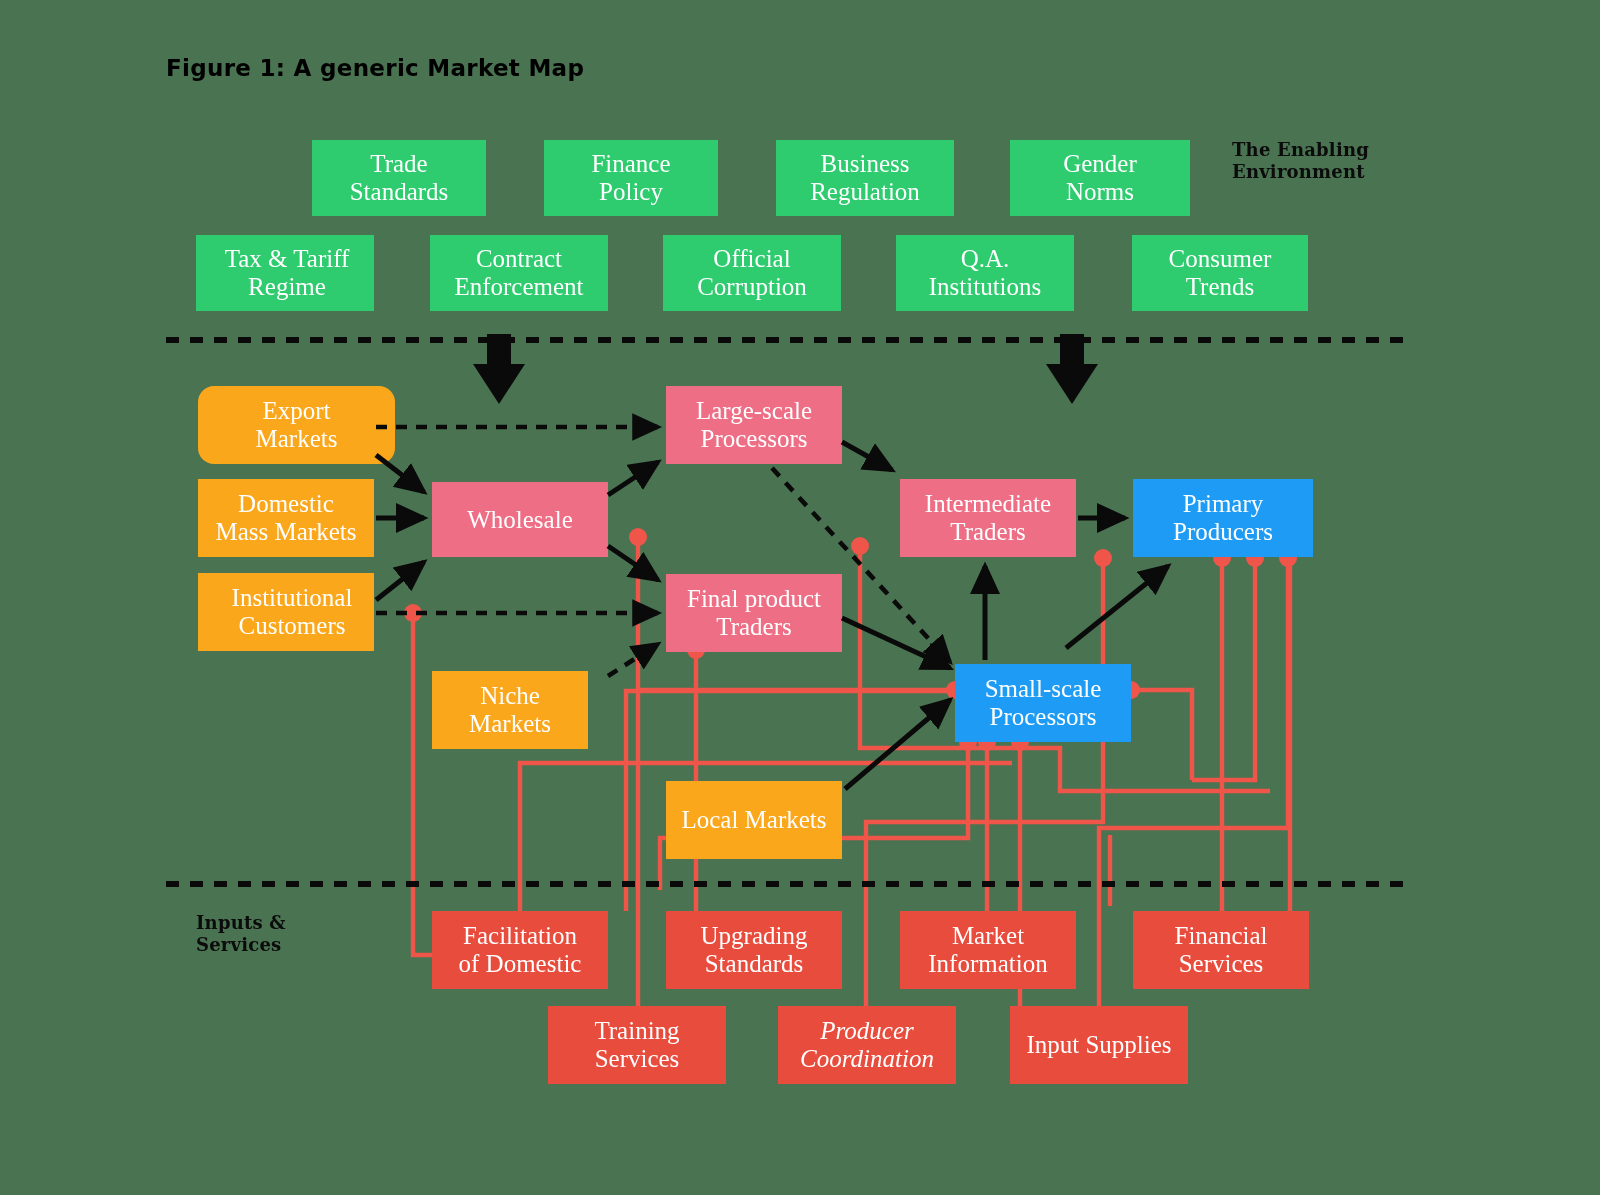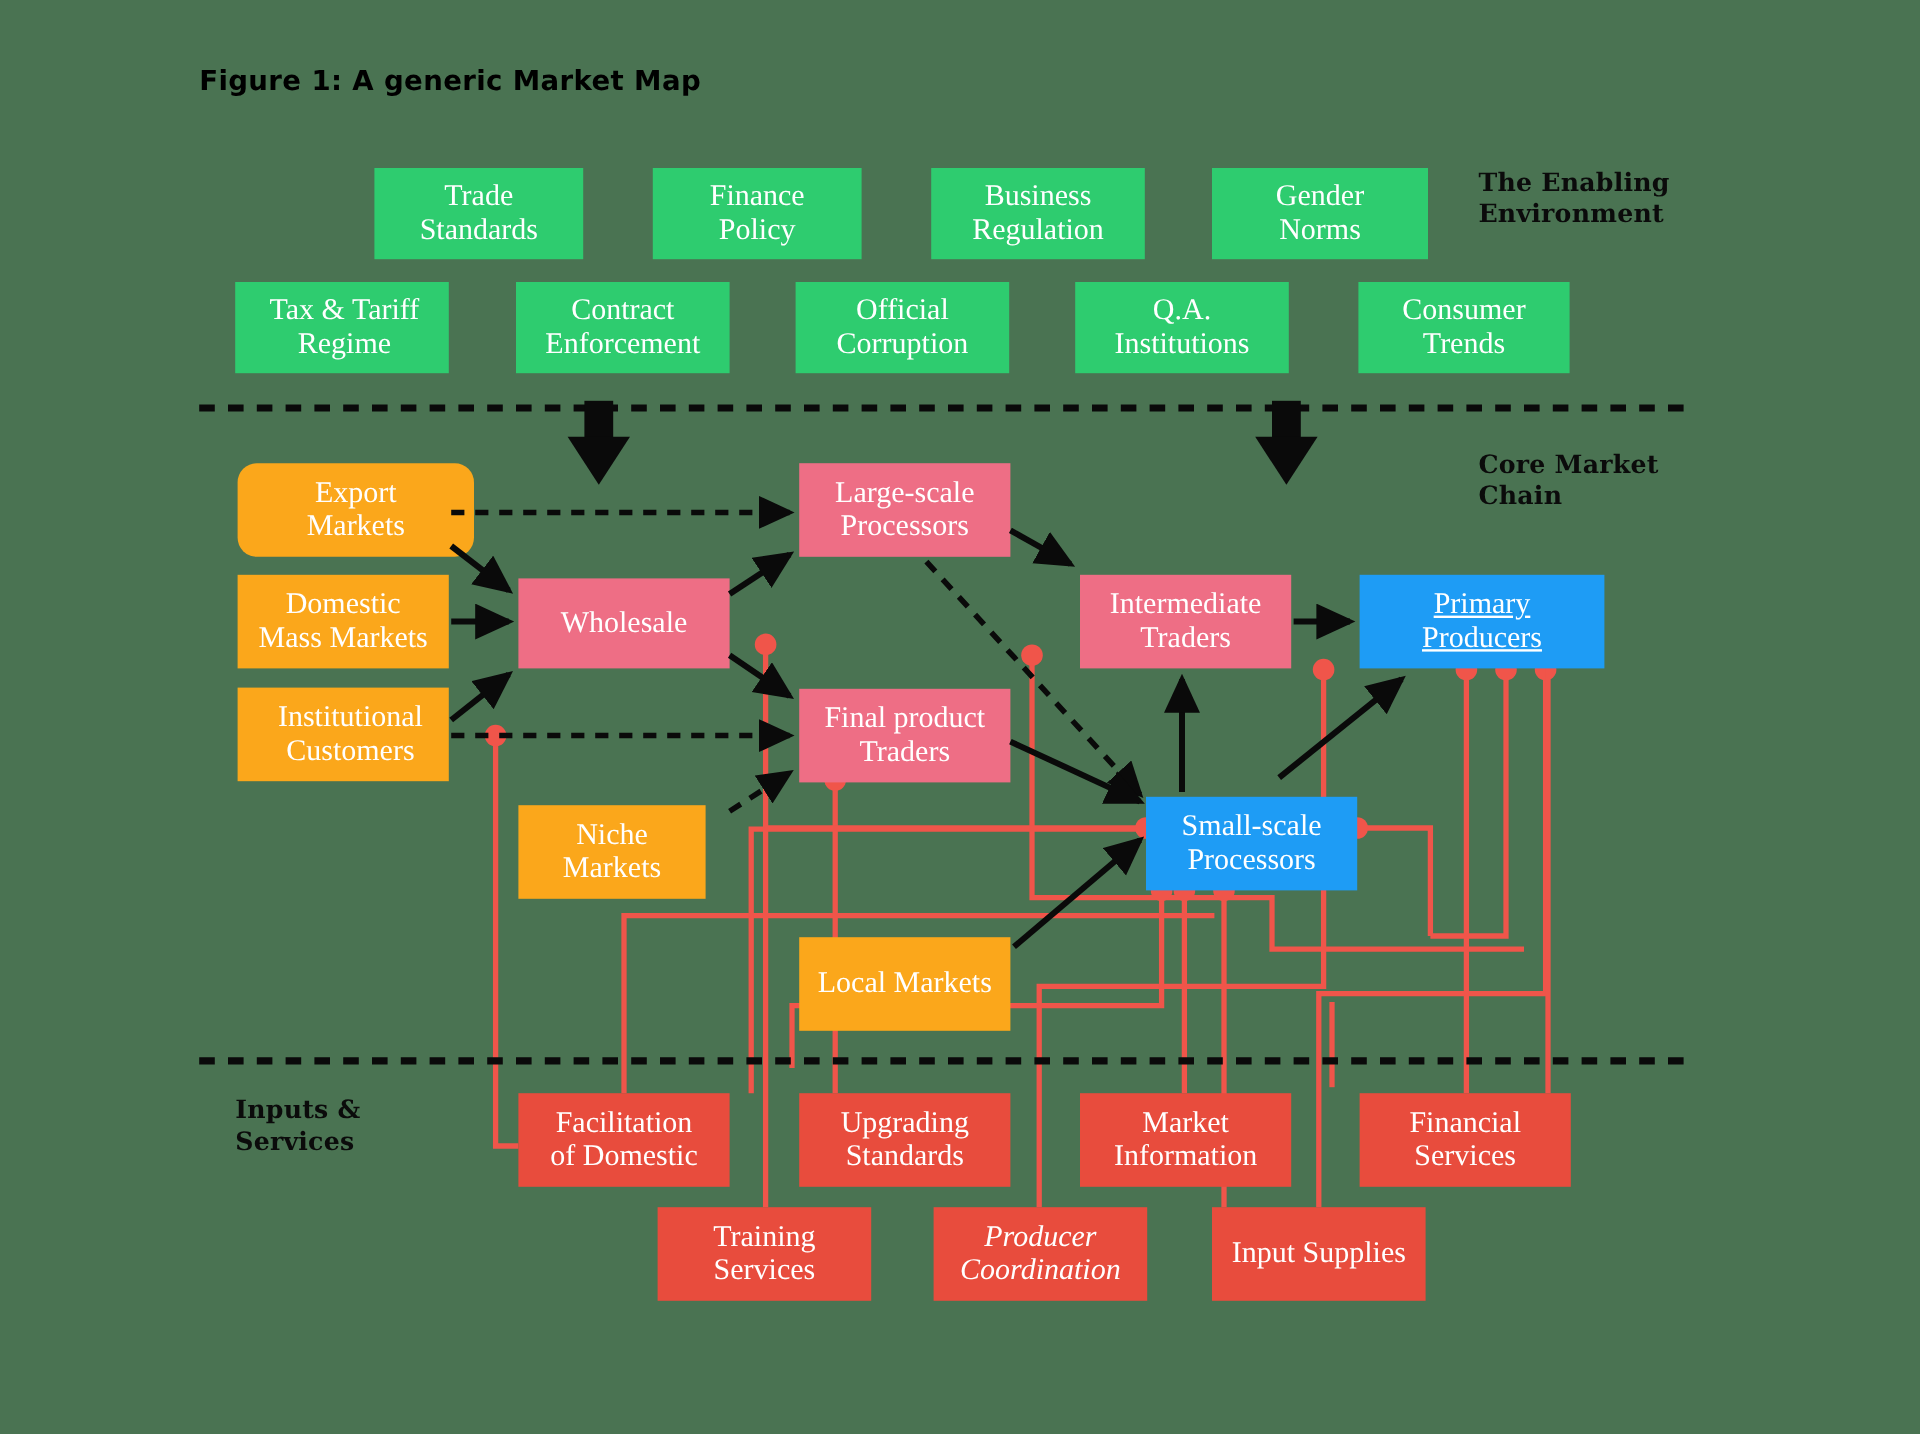--- a/index.html
+++ b/index.html
@@ -29,21 +29,21 @@
   .pink  { background:#EE6E85; font-size:25px; }
   .blue  { background:#1E9CF5; font-size:25px; }
   .red   { background:#E84C3D; font-size:25px; }
 
   
   .caption{
     position:absolute;
     color:#0b0b0b;
     font-family:"DejaVu Serif", serif;
     font-weight:bold;
-    font-size:21px;
+    font-size:18px;
     line-height:1.22;
     letter-spacing:.2px;
     white-space:pre-line;
     z-index:7;
   }
 
   
   #figtitle{
     position:absolute;left:166px;top:55px;
     color:#000000;
@@ -167,22 +167,20 @@
     <path class="blkdash" d="M772,468 L950,662" marker-end="url(#ah)"></path>
     <path class="blk" d="M842,618 L950,668" marker-end="url(#ah)"></path>
     <path class="blk" d="M985,660 L985,566" marker-end="url(#ah)"></path>
     <path class="blk" d="M1078,518 L1125,518" marker-end="url(#ah)"></path>
     <path class="blk" d="M1066,648 L1168,566" marker-end="url(#ah)"></path>
     <path class="blk" d="M845,789 L950,700" marker-end="url(#ah)"></path>
   </svg>
 
   <div class="caption" style="left:1232px;top:139px;">The Enabling
 Environment</div>
-  <div class="caption" style="left:1232px;top:374px;">Core Market
-Chain</div>
   <div class="caption" style="left:196px;top:912px;">Inputs &amp;
 Services</div>
 
   <div id="nodes-enabling">
       <div class="node green" style="left: 312px; top: 140px; width: 174px; height: 76px;">Trade
 Standards</div>
       <div class="node green" style="left: 544px; top: 140px; width: 174px; height: 76px;">Finance
 Policy</div>
       <div class="node green" style="left: 776px; top: 140px; width: 178px; height: 76px;">Business
 Regulation</div>
@@ -208,21 +206,21 @@
 Customers</div>
       <div class="node orange" style="left: 432px; top: 671px; width: 156px; height: 78px;">Niche Markets</div>
       <div class="node orange" style="left: 666px; top: 781px; width: 176px; height: 78px;">Local Markets</div>
       <div class="node pink" style="left: 432px; top: 482px; width: 176px; height: 75px;">Wholesale</div>
       <div class="node pink" style="left: 666px; top: 386px; width: 176px; height: 78px;">Large-scale
 Processors</div>
       <div class="node pink" style="left: 666px; top: 574px; width: 176px; height: 78px;">Final product
 Traders</div>
       <div class="node pink" style="left: 900px; top: 479px; width: 176px; height: 78px;">Intermediate
 Traders</div>
-      <div class="node blue" style="left: 1133px; top: 479px; width: 204px; height: 78px; text-decoration: underline;">Primary
+      <div class="node blue" style="left: 1133px; top: 479px; width: 180px; height: 78px;">Primary
 Producers</div>
       <div class="node blue" style="left: 955px; top: 664px; width: 176px; height: 78px;">Small-scale
 Processors</div>
     </div>
   <div id="nodes-services">
       <div class="node red" style="left: 432px; top: 911px; width: 176px; height: 78px;">Facilitation
 of Domestic</div>
       <div class="node red" style="left: 666px; top: 911px; width: 176px; height: 78px;">Upgrading
 Standards</div>
       <div class="node red" style="left: 900px; top: 911px; width: 176px; height: 78px;">Market

